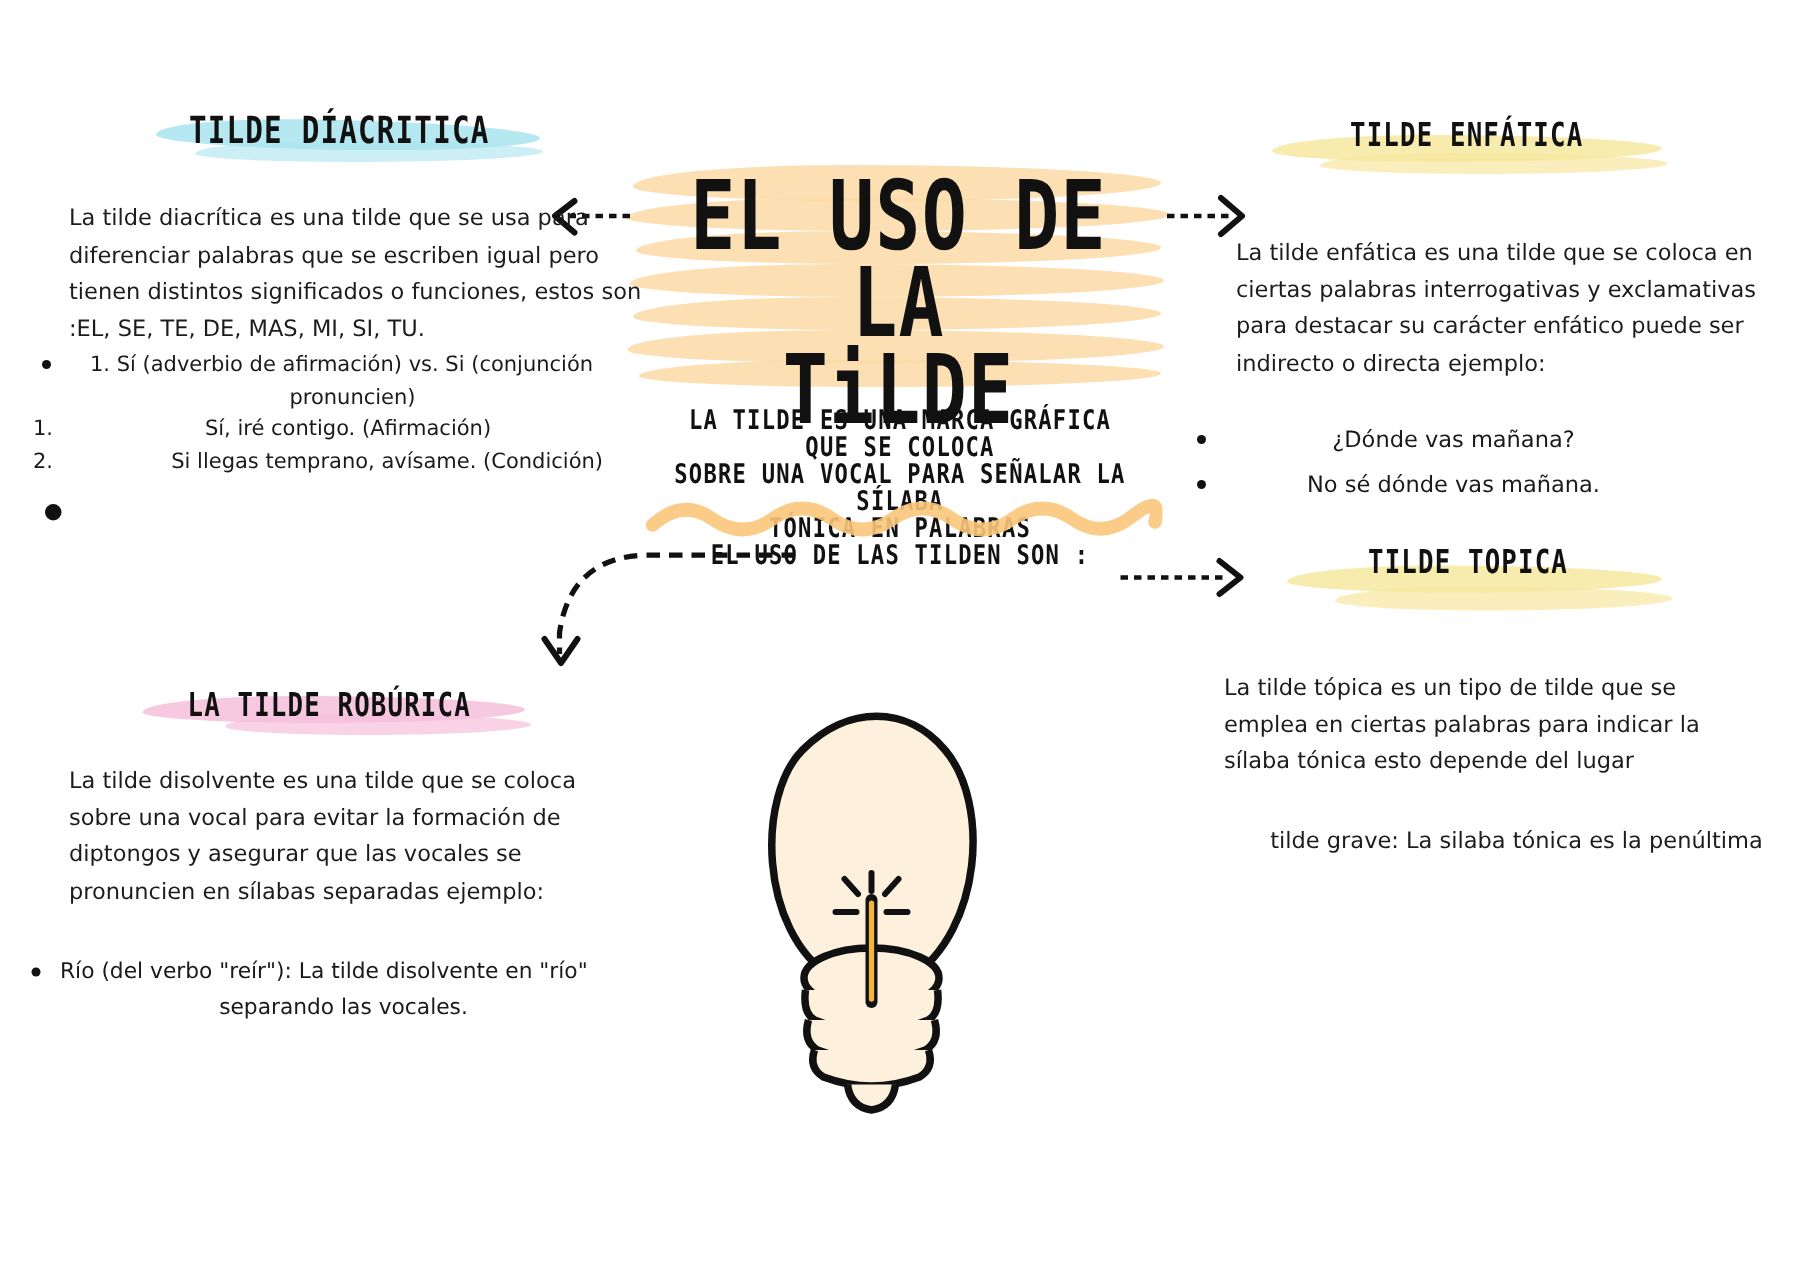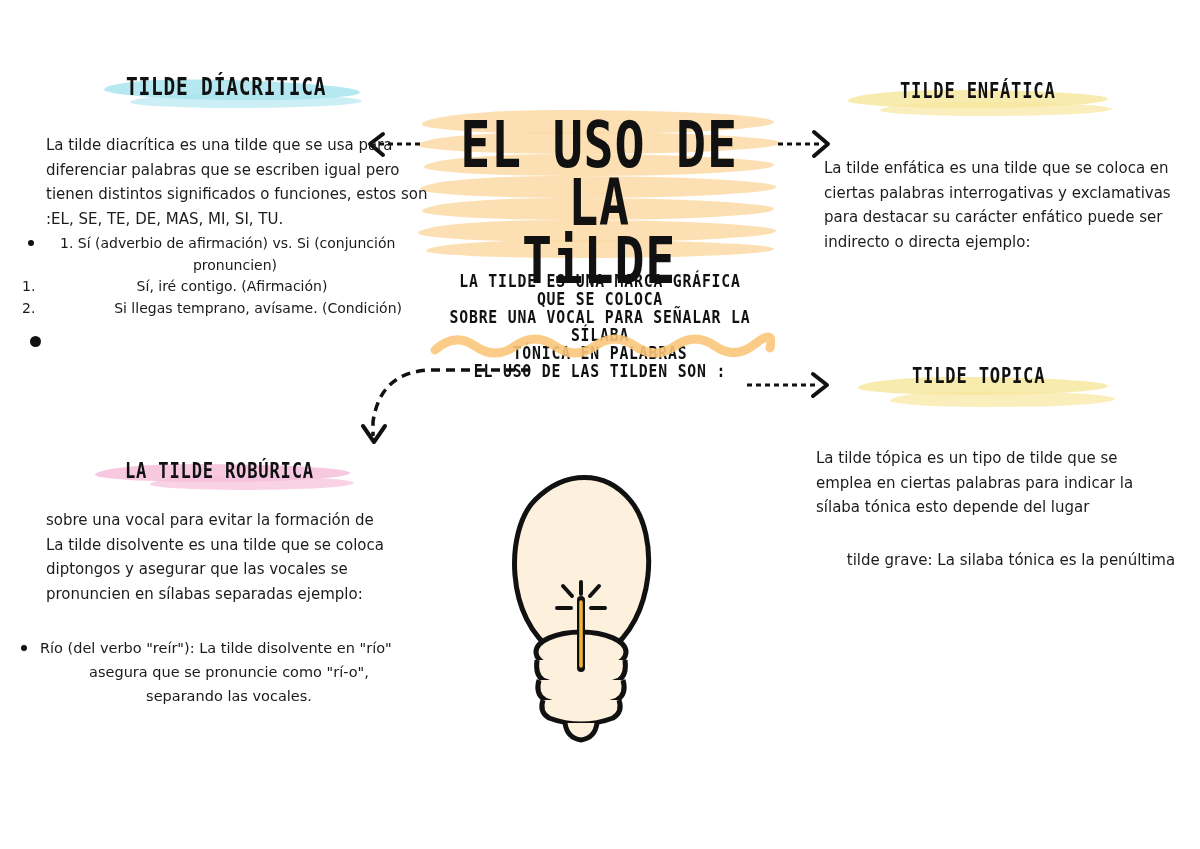--- a/index.html
+++ b/index.html
@@ -92,20 +92,30 @@
   <div class="brush" style="left:100px;top:32px;width:232px;height:14px;background:#f6e7a0;opacity:0.7;"></div>
   <div class="abs hand heading" style="left:120px;top:8px;font-size:22px;">TILDE ENFÁTICA</div>
 
   <div class="abs body-text" style="left:8px;top:86px;width:412px;">
     <div>La tilde enfática es una tilde que se coloca en</div>
     <div>ciertas palabras interrogativas y exclamativas</div>
     <div>para destacar su carácter enfático puede ser</div>
     <div>indirecto o directa ejemplo:</div>
   </div>
 
+  <ul class="abs" style="left:14px;top:208px;width:350px;font-size:15px;line-height:30px;">
+    <li style="position:relative;text-align:center;">
+      <span class="bullet-dot abs" style="left:4px;top:12px;"></span>
+      <span>¿Dónde vas mañana?</span>
+    </li>
+    <li style="position:relative;text-align:center;">
+      <span class="bullet-dot abs" style="left:4px;top:12px;"></span>
+      <span>No sé dónde vas mañana.</span>
+    </li>
+  </ul>
 </div>
 
 <div class="abs" style="left:780px;top:355px;width:420px;height:250px;">
   <div class="brush" style="left:78px;top:22px;width:250px;height:18px;background:#f6e7a0;"></div>
   <div class="brush" style="left:110px;top:36px;width:225px;height:16px;background:#f6e7a0;opacity:0.7;"></div>
   <div class="abs hand heading" style="left:132px;top:8px;font-size:22px;">TILDE TOPICA</div>
 
   <div class="abs body-text" style="left:0;top:91px;width:390px;">
     <div>La tilde tópica es un tipo de tilde que se</div>
     <div>emplea en ciertas palabras para indicar la</div>
@@ -116,30 +126,29 @@
     <div>tilde grave: La silaba tónica es la penúltima</div>
   </div>
 </div>
 
 <div class="abs" style="left:0;top:450px;width:440px;height:270px;">
   <div class="brush" style="left:95px;top:14px;width:255px;height:18px;background:#f6bfdc;"></div>
   <div class="brush" style="left:150px;top:26px;width:204px;height:14px;background:#f6bfdc;opacity:0.7;"></div>
   <div class="abs hand heading" style="left:125px;top:8px;font-size:22px;">LA TILDE ROBÚRICA</div>
 
   <div class="abs body-text" style="left:10px;top:58px;width:420px;">
+    <div>La tilde disolvente es una tilde que se coloca</div>
     <div>sobre una vocal para evitar la formación de</div>
-    <div>La tilde disolvente es una tilde que se coloca</div>
     <div>diptongos y asegurar que las vocales se</div>
     <div>pronuncien en sílabas separadas ejemplo:</div>
   </div>
 
   <div class="abs" style="left:18px;top:186px;width:400px;font-size:14.5px;line-height:24px;">
     <span class="bullet-dot abs" style="left:3px;top:9px;"></span>
     <div style="padding-left:22px;">Río (del verbo "reír"): La tilde disolvente en "río"</div>
-    <div style="text-align:center;padding-left:22px;">asegura que se pronuncie como "rí-o",</div>
     <div style="text-align:center;padding-left:22px;">separando las vocales.</div>
   </div>
 </div>
 
 <svg class="abs" style="left:495px;top:470px;" width="170" height="275" viewBox="0 0 170 275">
 
   <path d="M60 182 C10 150 10 60 40 30 C70 0 110 0 135 30 C165 65 160 150 112 182 Z" fill="#fdf0dc" stroke="#111" stroke-width="5" stroke-linejoin="round"></path>
 
   <ellipse cx="86" cy="182" rx="45" ry="20" fill="#fdf0dc" stroke="#111" stroke-width="5"></ellipse>
   <path d="M42 190 Q40 205 48 210 Q86 226 124 210 Q132 205 130 190" fill="#fdf0dc" stroke="#111" stroke-width="5"></path>

